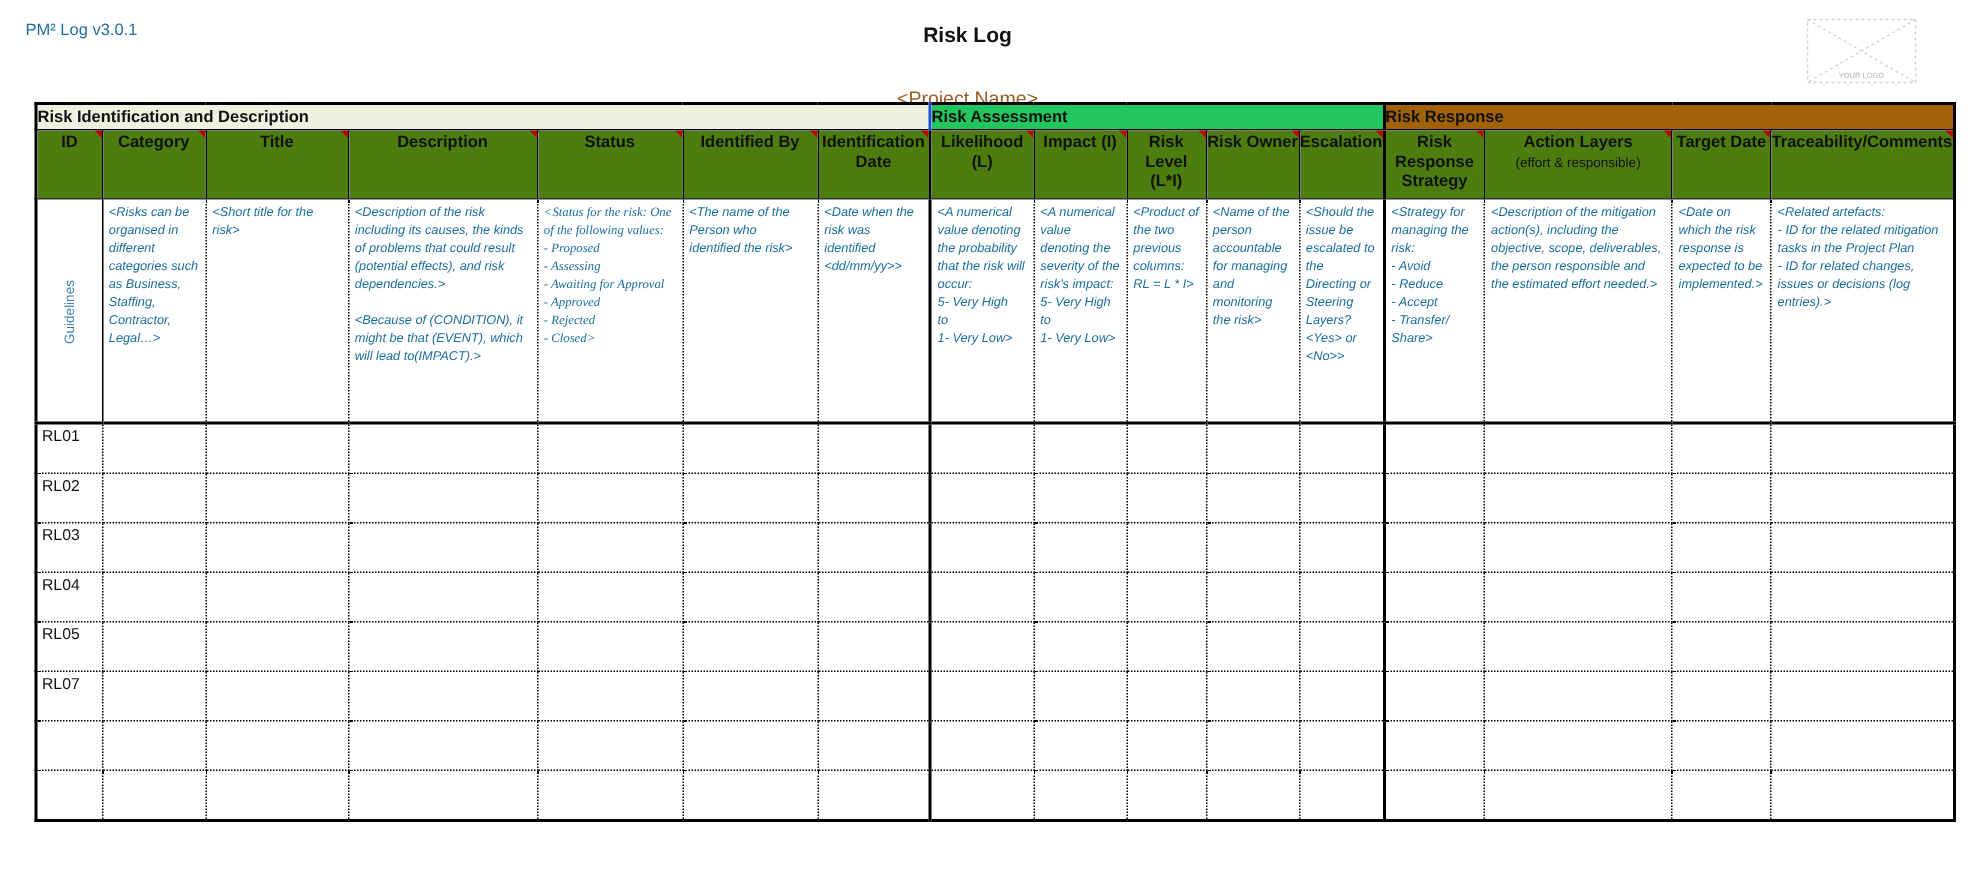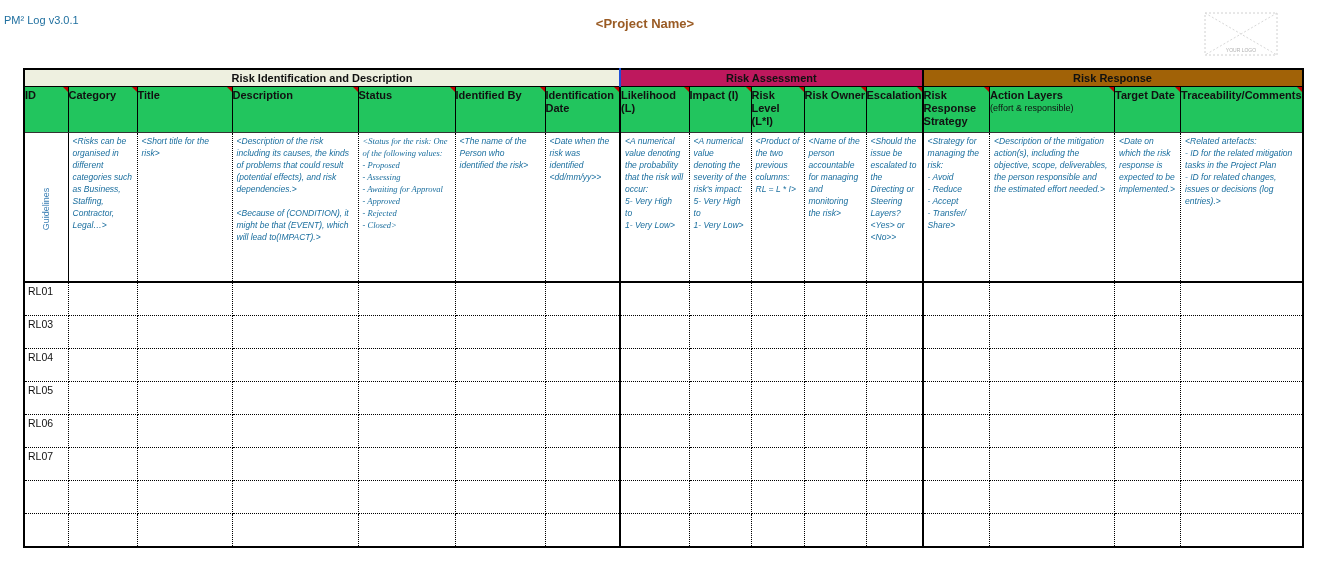--- a/index.html
+++ b/index.html
@@ -1,53 +1,54 @@
 <!DOCTYPE html>
 <html><head>
 <meta charset="utf-8">
 <style>
   html, body { margin:0; padding:0; background:#ffffff; }
   body { width:1318px; height:588px; position:relative; overflow:hidden; font-family:"Liberation Sans", sans-serif; }
 
-  .version { position:absolute; left:4px; top:14px; font-size:11px; color:#1f6f9f; }
+  .version { position:absolute; left:17px; top:14px; font-size:11px; color:#1f6f9f; }
   .title-block { position:absolute; left:540px; top:14px; width:210px; text-align:center; }
   .title { font-family:"Liberation Sans", sans-serif; font-weight:bold; font-size:14px; color:#111; line-height:18px; }
-  .project { font-weight:bold; font-size:13px; color:#9a5b24; line-height:20px; }
+  .project { font-weight:normal; font-size:13px; color:#9a5b24; line-height:20px;margin-top:24px; }
 
   .logo { position:absolute; left:1204px; top:12px; width:74px; height:44px; }
   .logo svg { width:100%; height:100%; }
 
   table.grid { position:absolute; left:23px; top:68px; border-collapse:collapse; table-layout:fixed; border:2px solid #000; }
   table.grid td, table.grid th { padding:0; overflow:hidden; }
 
-  .sec { height:16px; font-weight:bold; font-size:11px; text-align:center; border-bottom:1px solid #000; color:#111; }
+  .sec { height:16px; font-weight:bold; font-size:11px; text-align:left; border-bottom:1px solid #000; color:#111; }
   .sec-id { background:#eef0e0; }
-  .sec-as { background:#be185d; border-left:2px solid #1d4ed8; }
+  .sec-as { background:#22c55e; border-left:2px solid #1d4ed8; }
   .sec-rr { background:#a16207; border-left:2px solid #000; }
 
-  .colh { background:#22c55e; height:43px; vertical-align:top; font-weight:bold; font-size:11px; text-align:left; line-height:13px; padding-top:2px !important; position:relative; border-right:1px solid #000; border-bottom:1px solid #333; color:#111; }
+  .colh { background:#4d7c0f; height:43px; vertical-align:top; font-weight:bold; font-size:11px; text-align:center; line-height:13px; padding-top:2px !important; position:relative; border-right:1px solid #000; border-bottom:1px solid #333; color:#111; }
   .colh .tri { position:absolute; right:0; top:0; width:0; height:0; border-top:5px solid #c00000; border-left:5px solid transparent; }
   .colh .sub { display:block; font-weight:normal; font-size:9px; }
 
   .guide { height:146px; vertical-align:top; font-style:italic; font-size:8.5px; line-height:12px; color:#1a6e9e; padding:2px 4px 0 4px !important; border-right:1px dotted #000; border-bottom:2px solid #000; }
   .guide-label { vertical-align:middle; text-align:center; border-right:1px solid #000; border-bottom:2px solid #000; }
   .guide-label span { display:inline-block; transform:rotate(-90deg); font-size:9px; color:#3a7fb4; white-space:nowrap; }
 
   .row td { height:30px; border-right:1px dotted #000; border-bottom:1px dotted #000; vertical-align:top; }
   .row td.idc { font-size:10.5px; padding:2px 0 0 3px !important; border-right:1px dotted #000; color:#111; }
   .row:last-child td { border-bottom:none; }
 
   .thickL { border-left:2px solid #000 !important; }
 </style>
 </head>
 <body>
 
 <div class="version">PM² Log v3.0.1</div>
 
 <div class="title-block">
+  <div class="title">Risk Log</div>
   <div class="project">&lt;Project Name&gt;</div>
 </div>
 
 <div class="logo">
   <svg viewBox="0 0 74 44">
     <rect x="1" y="1" width="72" height="42" fill="none" stroke="#d0d0d0" stroke-dasharray="2,2"></rect>
     <line x1="1" y1="1" x2="73" y2="43" stroke="#d8d8d8" stroke-dasharray="2,2"></line>
     <line x1="73" y1="1" x2="1" y2="43" stroke="#d8d8d8" stroke-dasharray="2,2"></line>
     <text x="37" y="40" font-size="5" fill="#b0b0b0" text-anchor="middle" font-family="Liberation Sans, sans-serif">YOUR LOGO</text>
   </svg>
@@ -152,20 +153,38 @@
     <td></td>
     <td></td>
     <td></td>
     <td></td>
     <td class="thickL"></td>
     <td></td>
     <td></td>
     <td></td>
   </tr>
       <tr class="row">
+    <td class="idc">RL02</td>
+    <td></td>
+    <td></td>
+    <td></td>
+    <td></td>
+    <td></td>
+    <td></td>
+    <td class="thickL"></td>
+    <td></td>
+    <td></td>
+    <td></td>
+    <td></td>
+    <td class="thickL"></td>
+    <td></td>
+    <td></td>
+    <td></td>
+  </tr>
+      <tr class="row">
     <td class="idc">RL03</td>
     <td></td>
     <td></td>
     <td></td>
     <td></td>
     <td></td>
     <td></td>
     <td class="thickL"></td>
     <td></td>
     <td></td>
@@ -189,38 +208,20 @@
     <td></td>
     <td></td>
     <td></td>
     <td class="thickL"></td>
     <td></td>
     <td></td>
     <td></td>
   </tr>
       <tr class="row">
     <td class="idc">RL05</td>
-    <td></td>
-    <td></td>
-    <td></td>
-    <td></td>
-    <td></td>
-    <td></td>
-    <td class="thickL"></td>
-    <td></td>
-    <td></td>
-    <td></td>
-    <td></td>
-    <td class="thickL"></td>
-    <td></td>
-    <td></td>
-    <td></td>
-  </tr>
-      <tr class="row">
-    <td class="idc">RL06</td>
     <td></td>
     <td></td>
     <td></td>
     <td></td>
     <td></td>
     <td></td>
     <td class="thickL"></td>
     <td></td>
     <td></td>
     <td></td>

